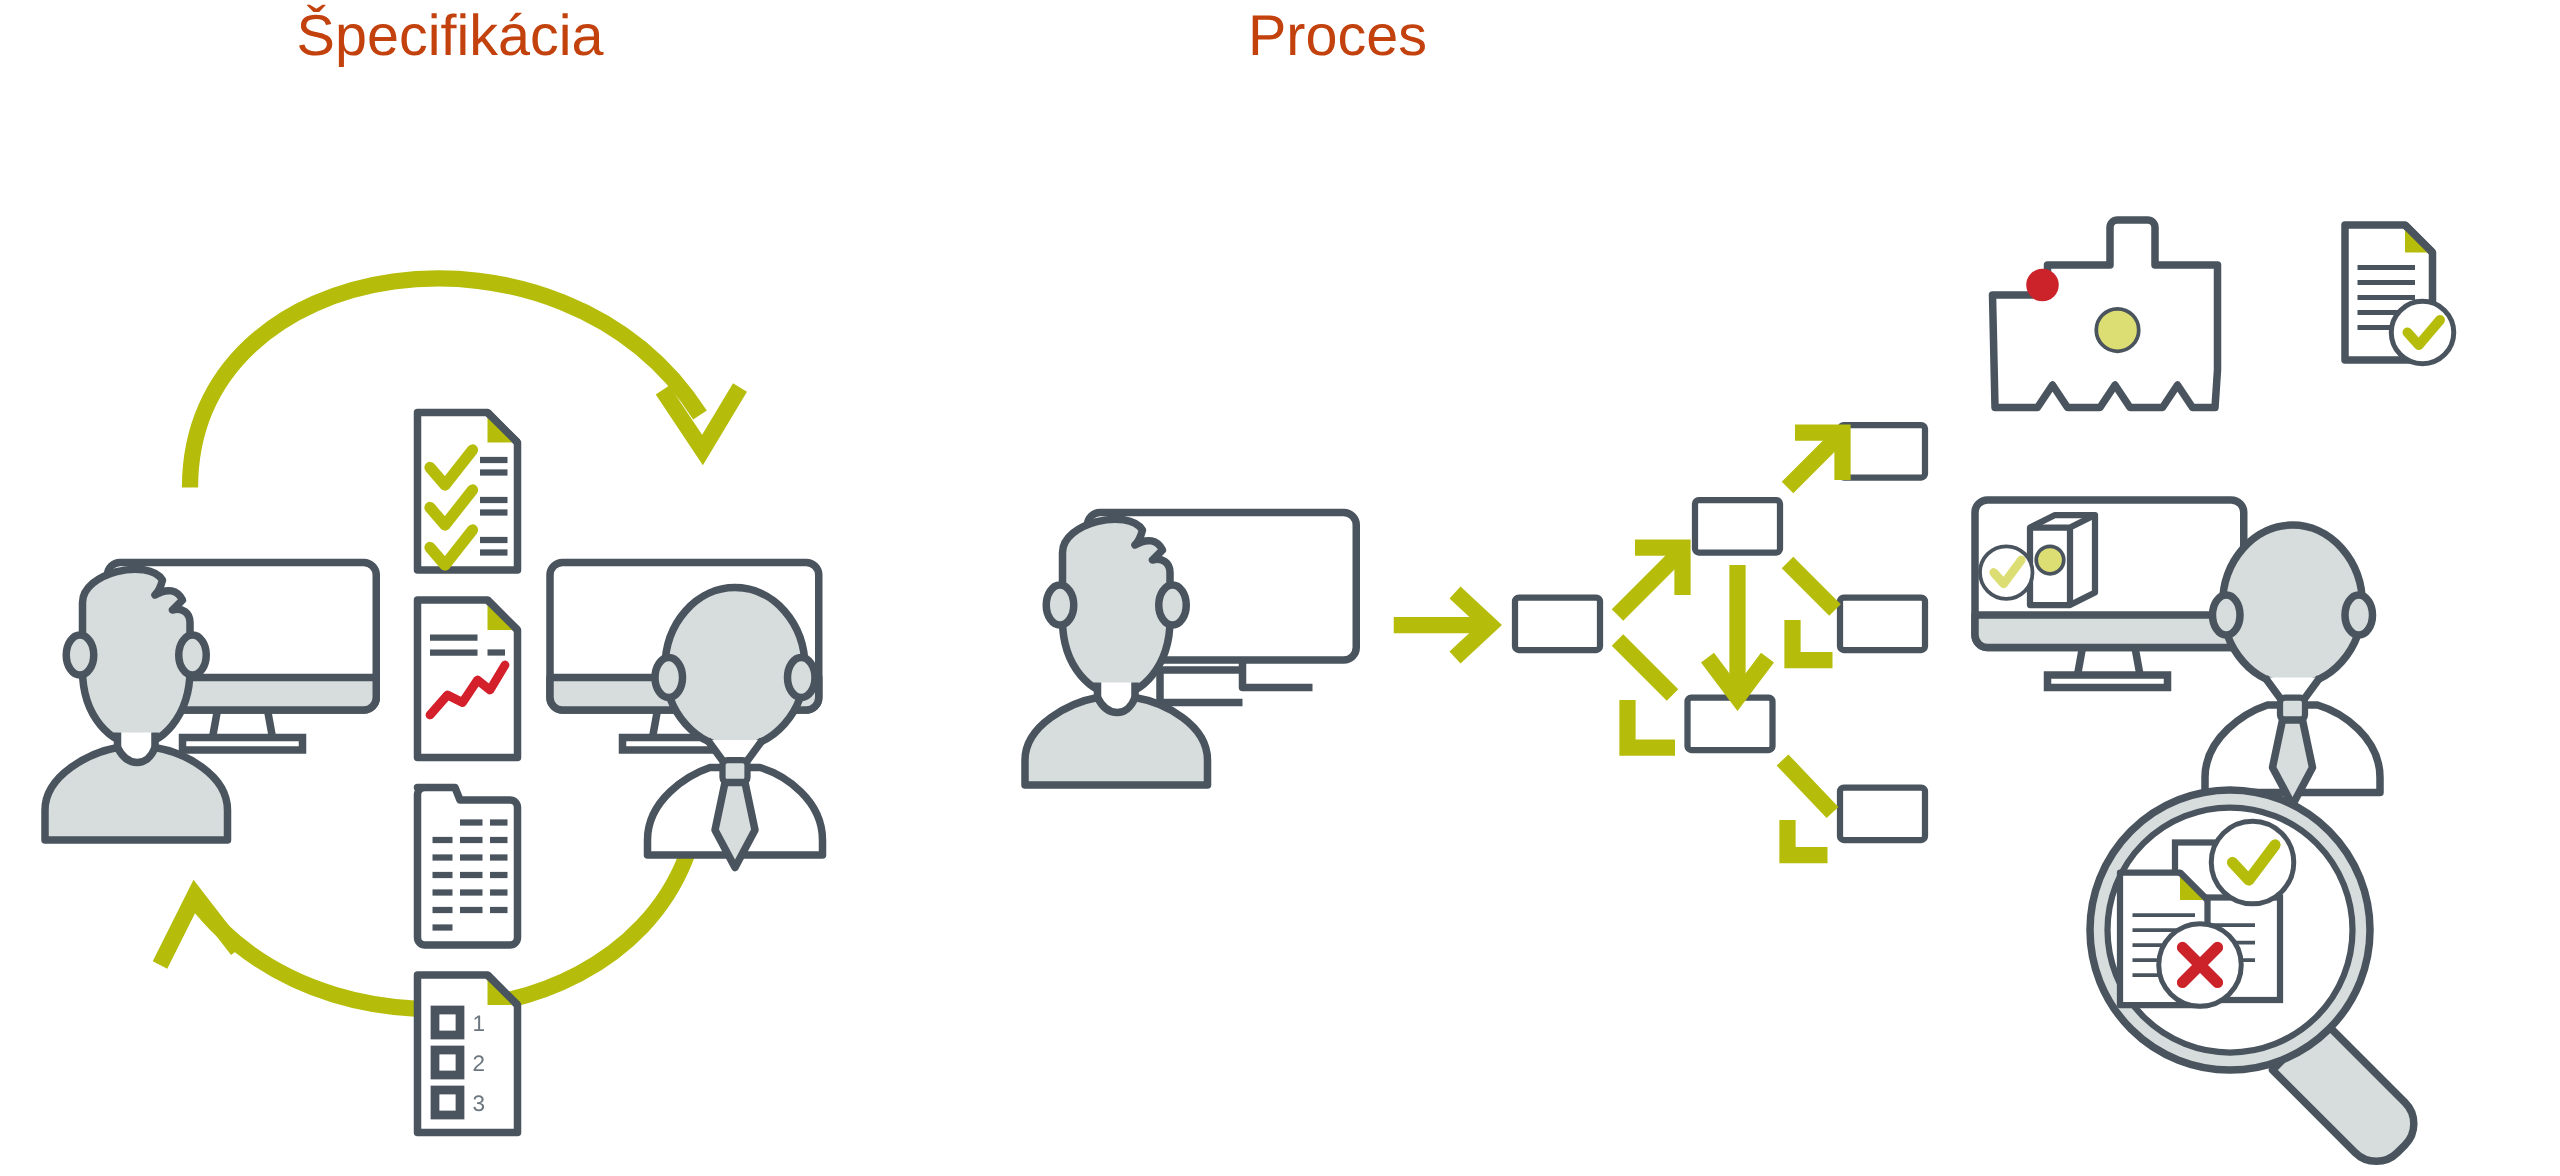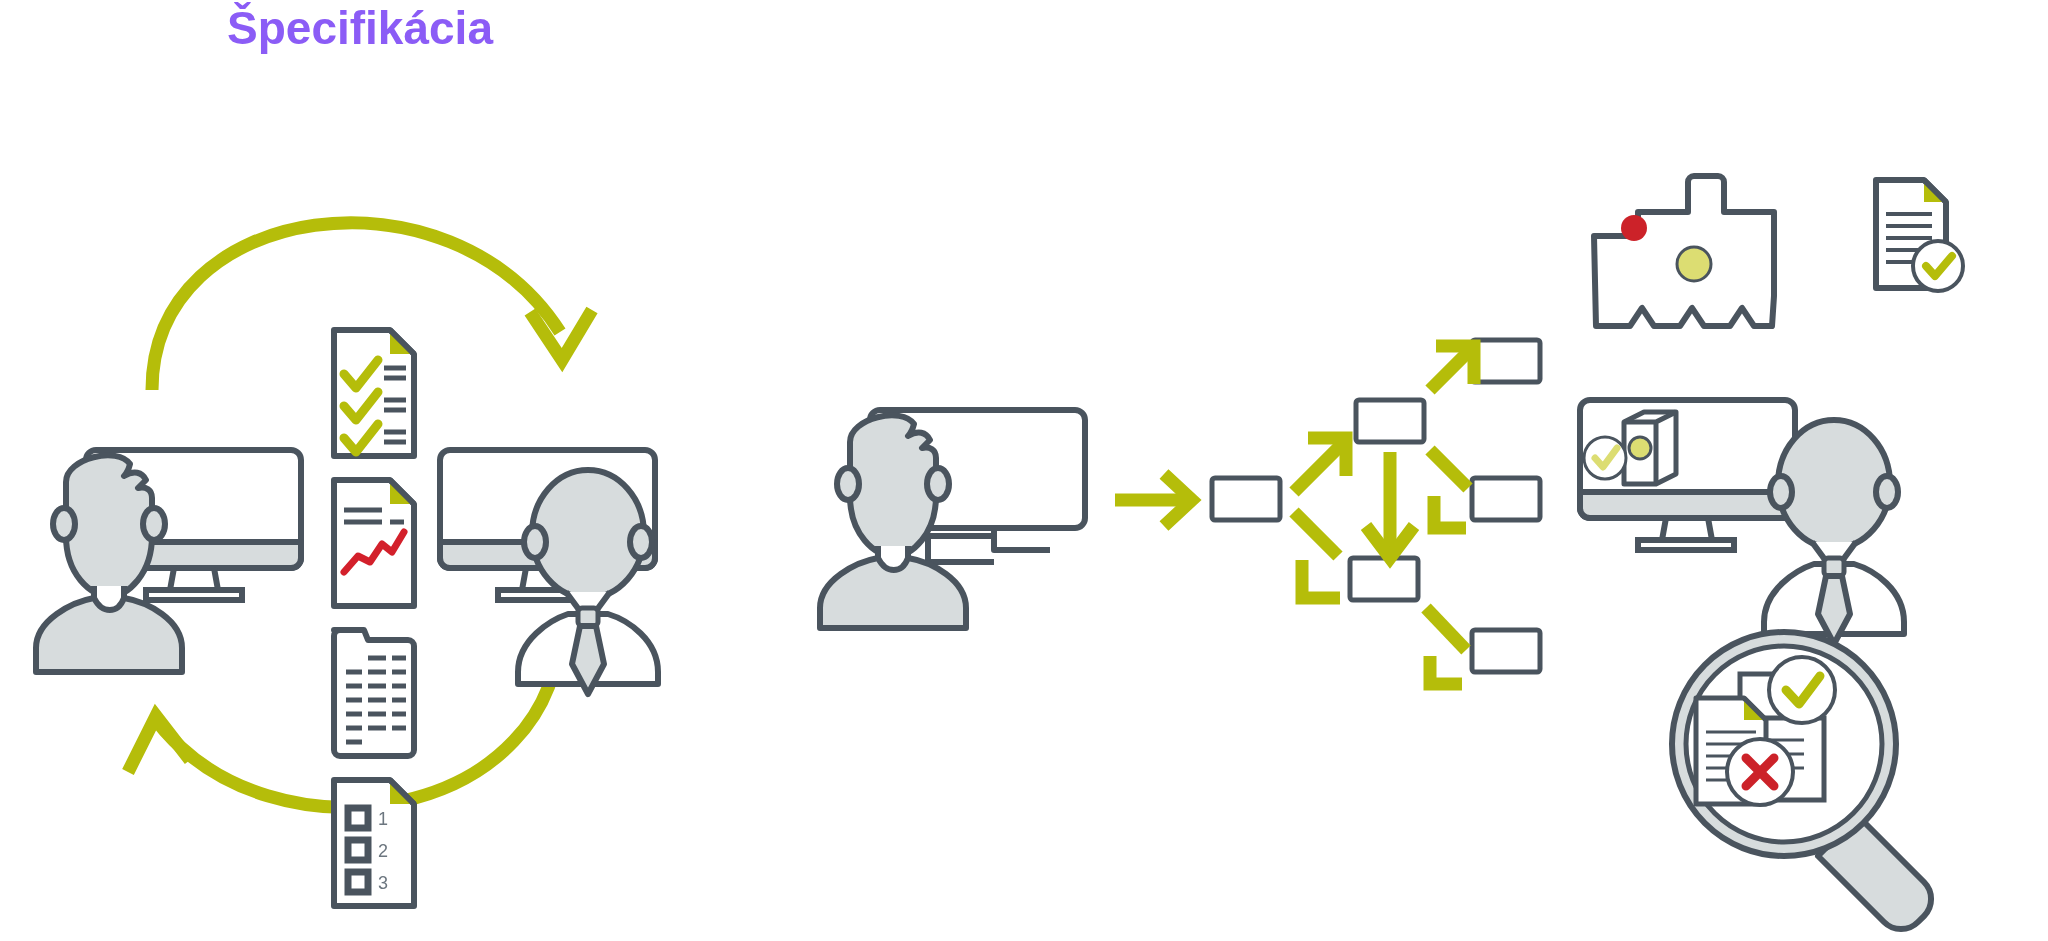--- a/index.html
+++ b/index.html
@@ -15,22 +15,22 @@
     position: relative;
     width: 2048px;
     height: 941px;
     background: #ffffff;
     overflow: hidden;
   }
   .col-title {
     position: absolute;
     top: 0px;
     font-size: 46px;
-    font-weight: bold;
-    color: #8b5cf6;
+    font-weight: normal;
+    color: #c2410c;
     letter-spacing: 0px;
     white-space: nowrap;
     text-align: center;
     line-height: 56px;
   }
   #title-spec  { left: 0px;    width: 720px; }
   #title-proc  { left: 730px;  width: 680px; }
   #title-schv  { left: 1420px; width: 628px; }
 
   .art { position: absolute; }
@@ -40,20 +40,21 @@
   #col1-art { left: 0px;    top: 60px; }
   #col2-art { left: 760px;  top: 60px; }
   #col3-art { left: 1580px; top: 60px; }
 </style>
 </head>
 <body>
 
 <div id="stage">
 
   <div class="col-title" id="title-spec">Špecifikácia</div>
+  <div class="col-title" id="title-proc">Proces</div>
 
   <div class="art" id="col1-art">
     <svg width="740" height="840" viewBox="0 0 740 840">
       <defs>
         <g id="docfold">
           <path d="M0,0 H56 L80,24 V126 H0 Z" fill="#ffffff" stroke="#4a545e" stroke-width="6" stroke-linejoin="round"></path>
           <path d="M56,0 L80,24 H56 Z" fill="#b5bd0a" stroke="none"></path>
           <path d="M56,0 L80,24" stroke="#4a545e" stroke-width="6" stroke-linejoin="round" fill="none"></path>
         </g>
       </defs>

